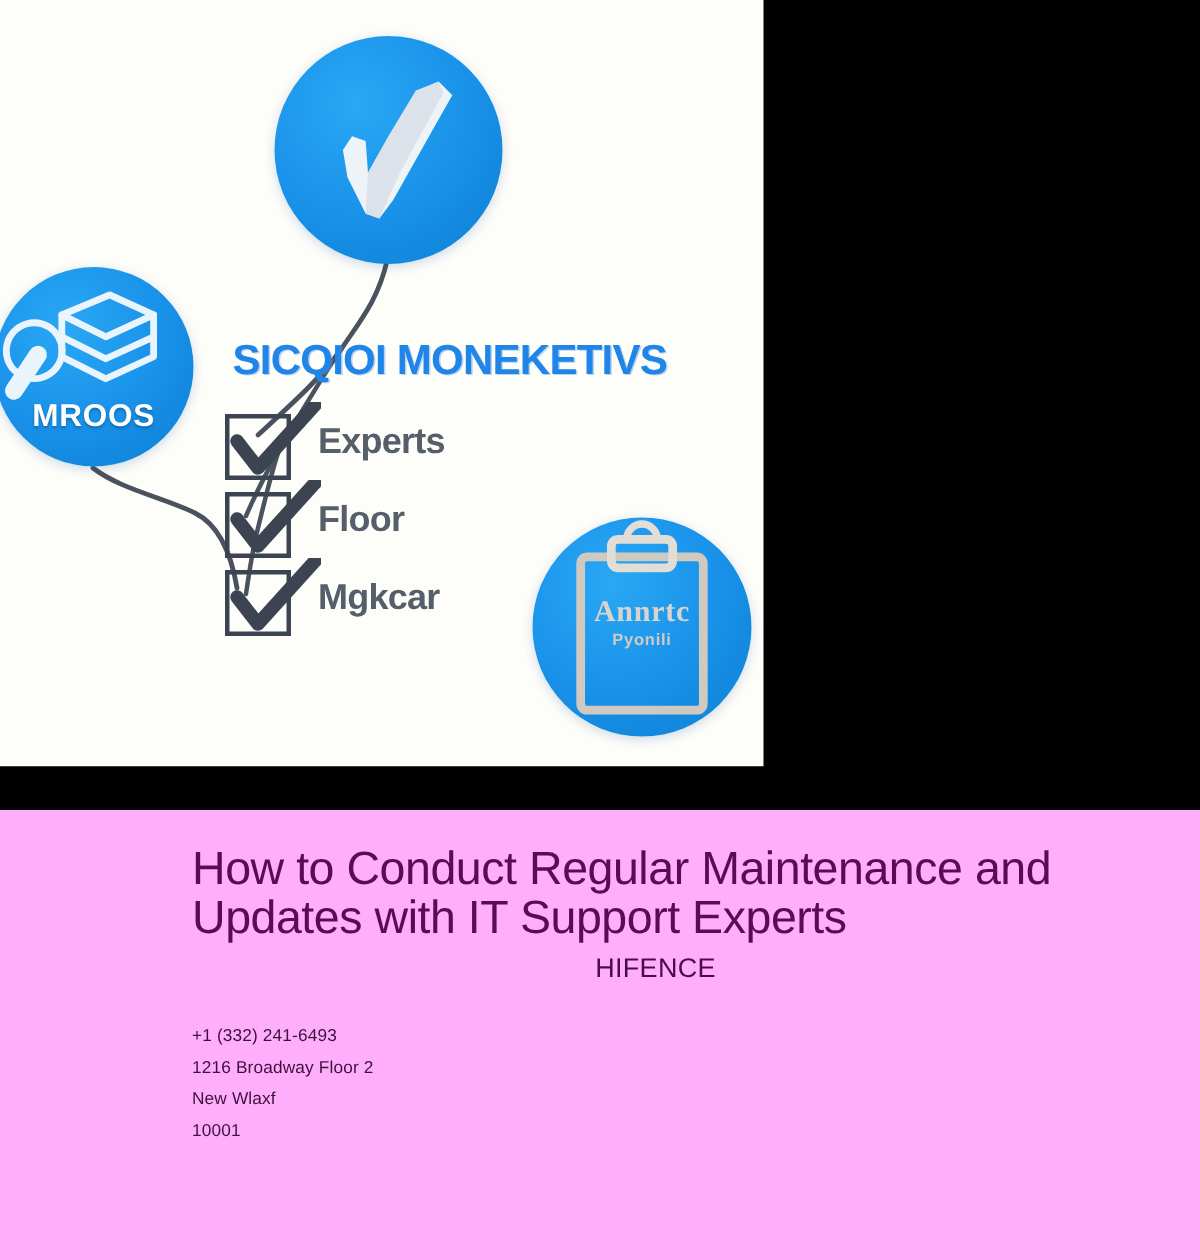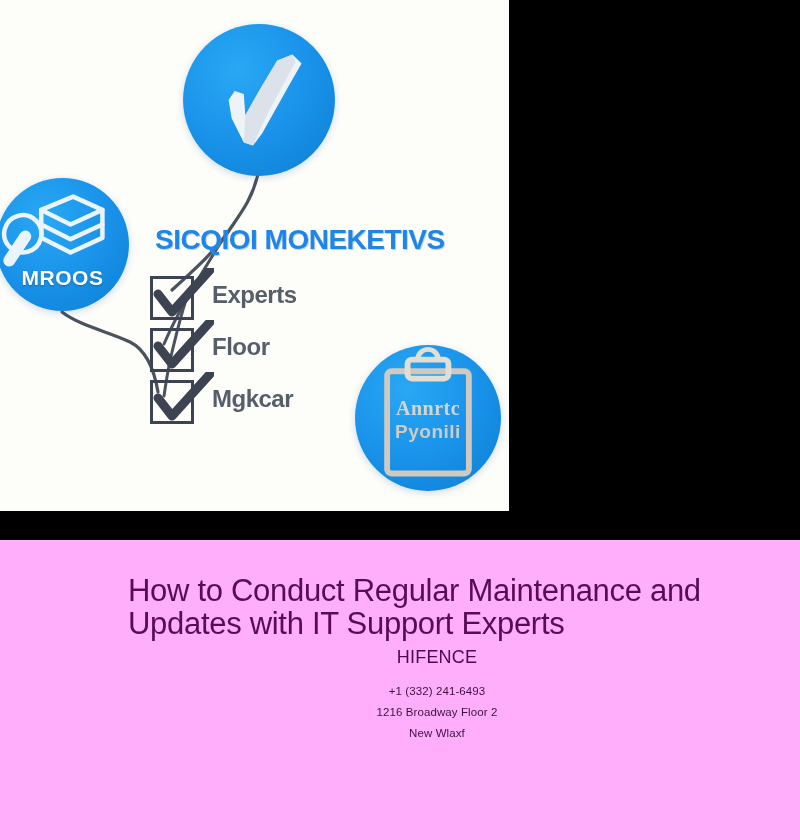--- a/index.html
+++ b/index.html
@@ -89,21 +89,21 @@
   }
   #badge-report .badge-caption-1 {
     top: 52px;
     font-size: 20px;
     color: #d8d4cd;
     text-shadow: none;
     font-family: Liberation Serif, serif;
   }
   #badge-report .badge-caption-2 {
     top: 76px;
-    font-size: 19px;
+    font-size: 11px;
     color: #cfcbc4;
     text-shadow: none;
   }
 
   
   #hero-heading {
     position: absolute;
     left: 155px;
     top: 224px;
     font-size: 28px;
@@ -170,21 +170,21 @@
 
   
   #panel {
     position: absolute;
     left: 0;
     top: 540px;
     width: 800px;
     height: 300px;
     background: #ffaefb;
     box-sizing: border-box;
-    padding: 34px 54px 0 128px;
+    padding: 22px 54px 0 128px;
   }
 
   #article-title {
     margin: 0;
     font-size: 31px;
     line-height: 33px;
     font-weight: normal;
     color: #5c0a58;
     letter-spacing: -0.3px;
     max-width: 640px;
@@ -194,22 +194,21 @@
     margin: 6px 0 0 0;
     font-size: 18px;
     line-height: 22px;
     font-weight: normal;
     color: #4a0a4c;
     letter-spacing: 0.2px;
     text-align: center;
   }
 
   #contact-block {
-    margin-top: 13px;
-    text-align: center;
+    margin-top: 25px;
   }
   .contact-line {
     font-size: 11.5px;
     line-height: 21px;
     color: #3d1040;
     letter-spacing: 0.1px;
   }
 
   #source-url {
     margin-top: 4px;
@@ -304,18 +303,19 @@
   <div id="panel">
 
     <h1 id="article-title">How to Conduct Regular Maintenance and Updates with IT Support Experts</h1>
 
     <h2 id="brand-name">HIFENCE</h2>
 
     <div id="contact-block">
       <div class="contact-line">+1 (332) 241-6493</div>
       <div class="contact-line">1216 Broadway Floor 2</div>
       <div class="contact-line">New Wlaxf</div>
+      <div class="contact-line">10001</div>
     </div>
 
 
   </div>
 
 </div>
 
 </body></html>

